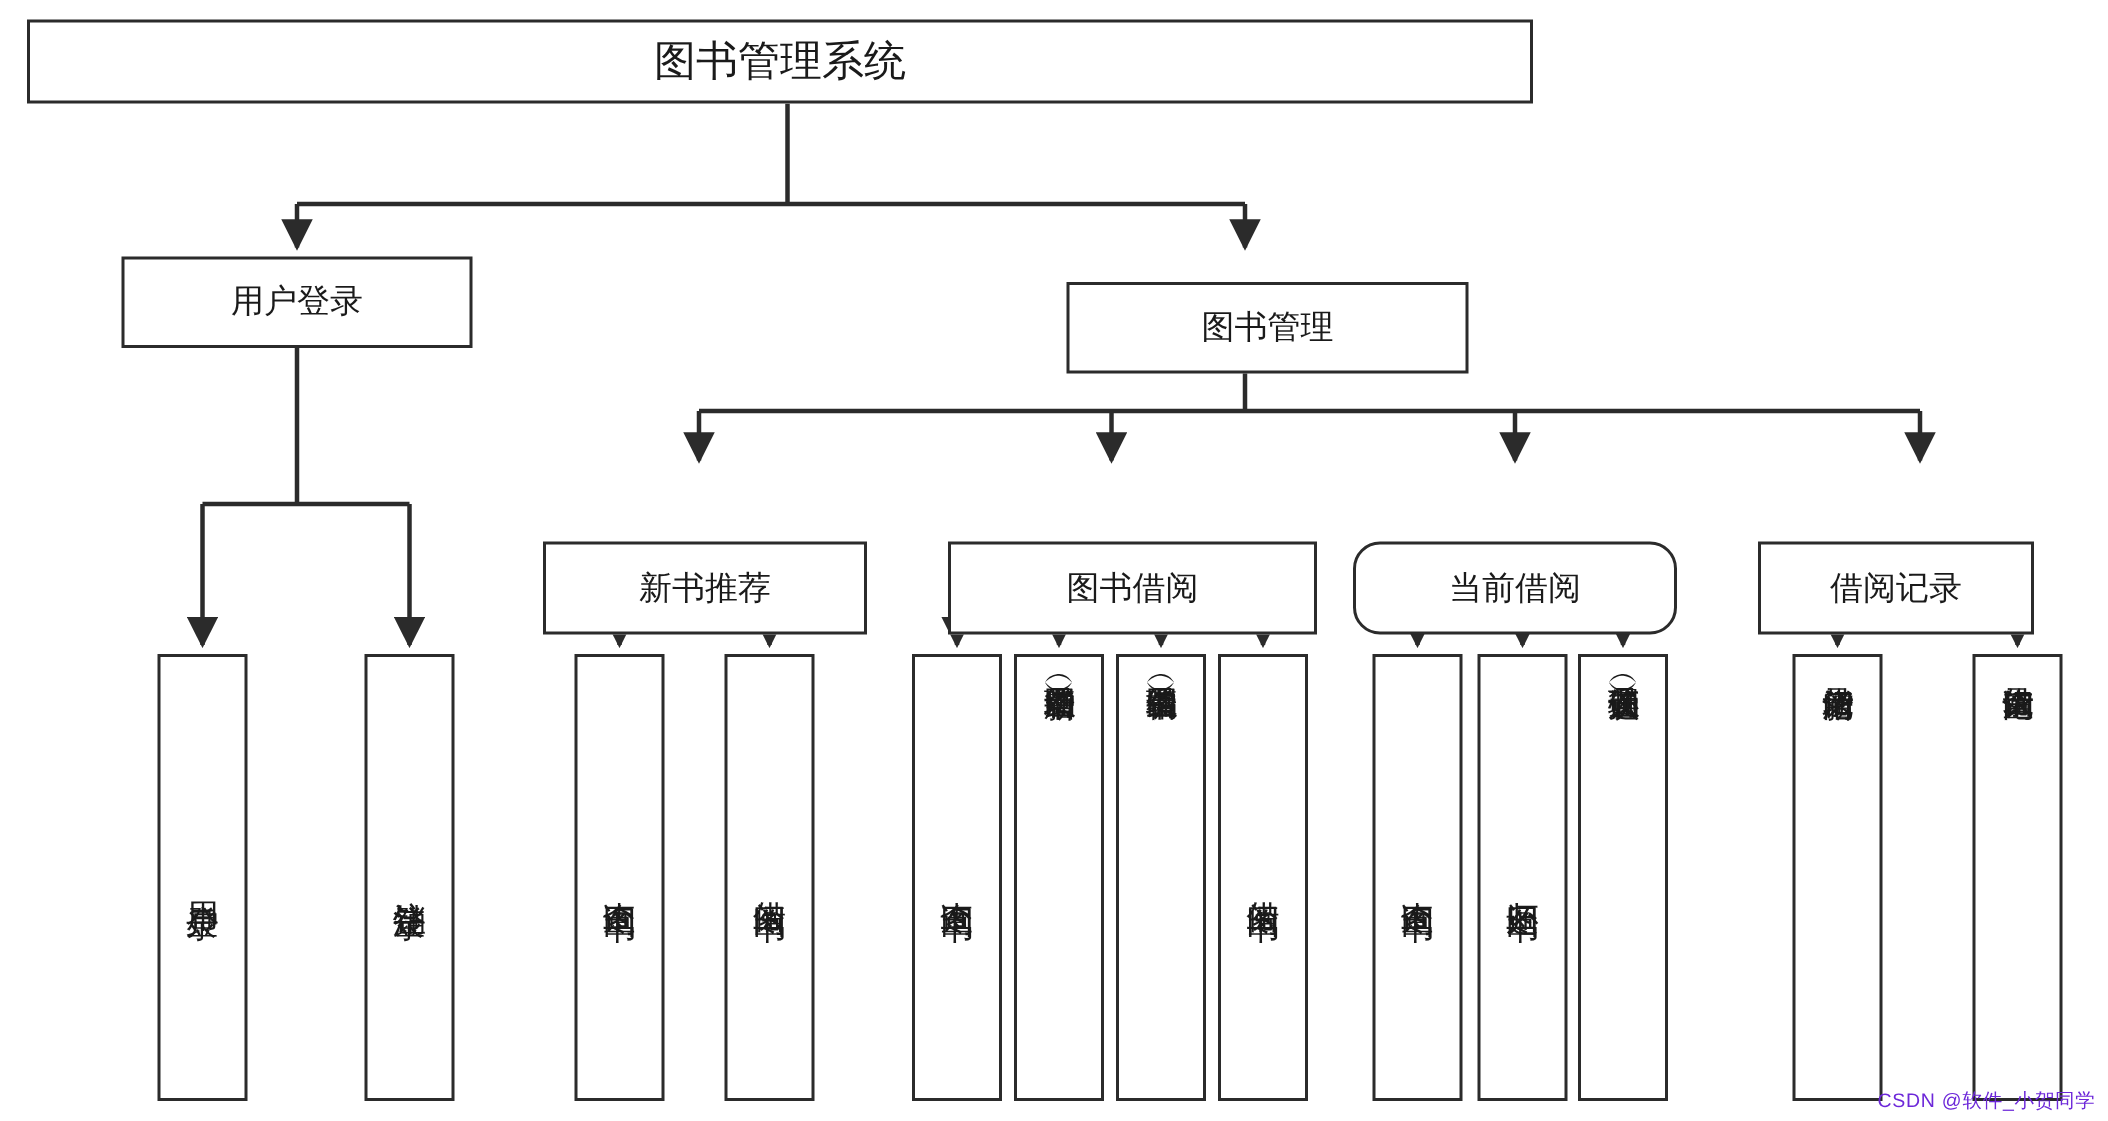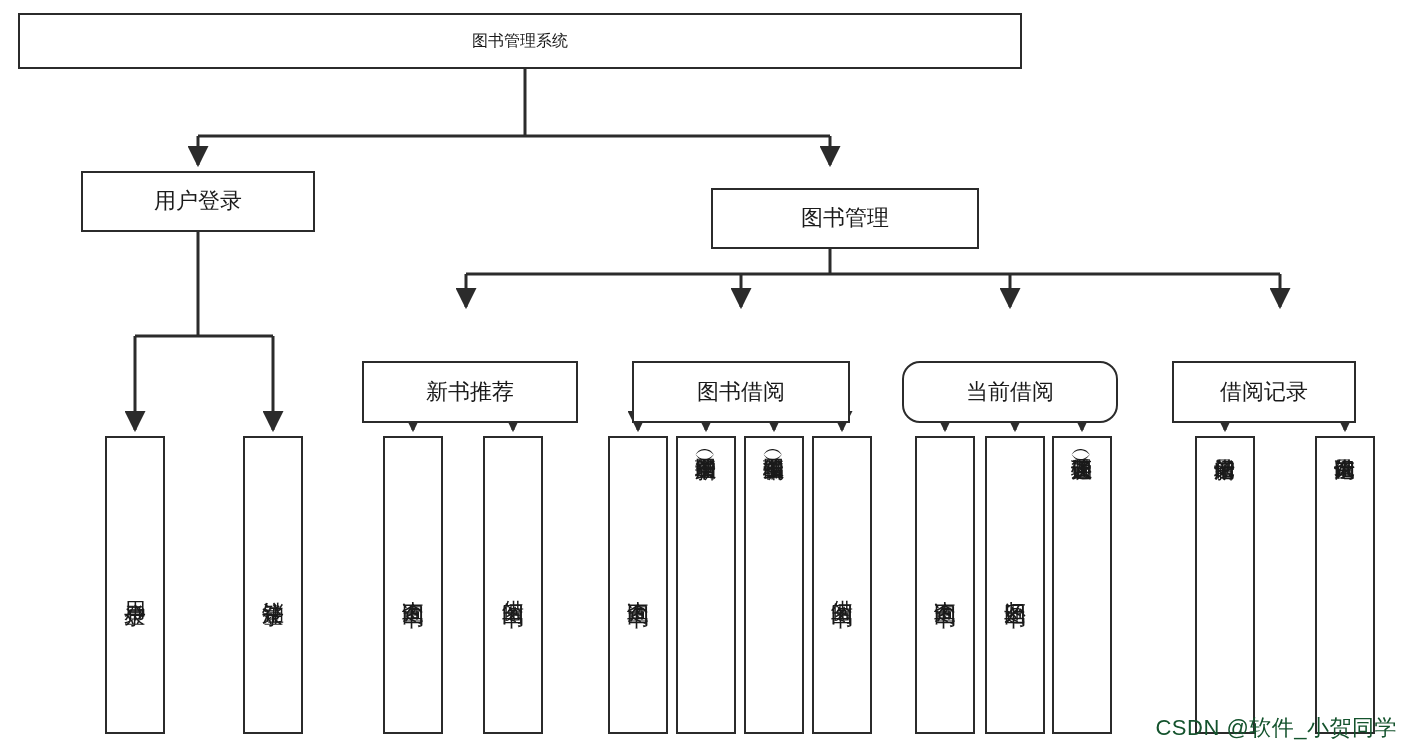--- a/index.html
+++ b/index.html
@@ -39,21 +39,21 @@
     display: block;
     text-align: center;
     line-height: 1.12;
   }
   .node.root {
     left: 18px;
     top: 13px;
     width: 1004px;
     height: 56px;
   }
-  .node.root .node-label { font-size: 16px; }
+  .node.root .node-label { font-size: 28px; }
 
   .node.l2 {
     height: 61px;
     font-size: 22px;
   }
   .node.l2 .node-label { font-size: 22px; }
 
   .node.l3 {
     height: 62px;
     margin-top: 48px;
@@ -87,22 +87,22 @@
     align-items: center;
     justify-content: center;
   }
   .node.leaf .leaf-inner { align-items: flex-start; }
   .node.leaf.short .leaf-inner { align-items: center; }
 
   .watermark {
     position: absolute;
     right: 8px;
     bottom: 4px;
-    font-size: 22px;
-    color: #14532d;
+    font-size: 13px;
+    color: #6d28d9;
     letter-spacing: 0.5px;
     white-space: nowrap;
   }
 </style>
 </head>
 <body>
 
 <div id="canvas">
 
   <svg class="connectors" viewBox="0 0 1405 747" xmlns="http://www.w3.org/2000/svg">
@@ -162,21 +162,21 @@
   <div class="node l2" style="left:81px; top:171px; width:234px;">
     <span class="node-label">用户登录</span>
   </div>
   <div class="node l2" style="left:711px; top:188px; width:268px;">
     <span class="node-label">图书管理</span>
   </div>
 
   <div class="node l3" style="left:362px; top:313px; width:216px;">
     <span class="node-label">新书推荐</span>
   </div>
-  <div class="node l3" style="left:632px; top:313px; width:218px;">
+  <div class="node l3" style="left:632px; top:313px; width:246px;">
     <span class="node-label">图书借阅</span>
   </div>
   <div class="node l3" style="left:902px; top:313px; width:216px;border-radius:18px;">
     <span class="node-label">当前借阅</span>
   </div>
   <div class="node l3" style="left:1172px; top:313px; width:184px;">
     <span class="node-label">借阅记录</span>
   </div>
 
   <div class="node leaf short" style="left:105px;">

